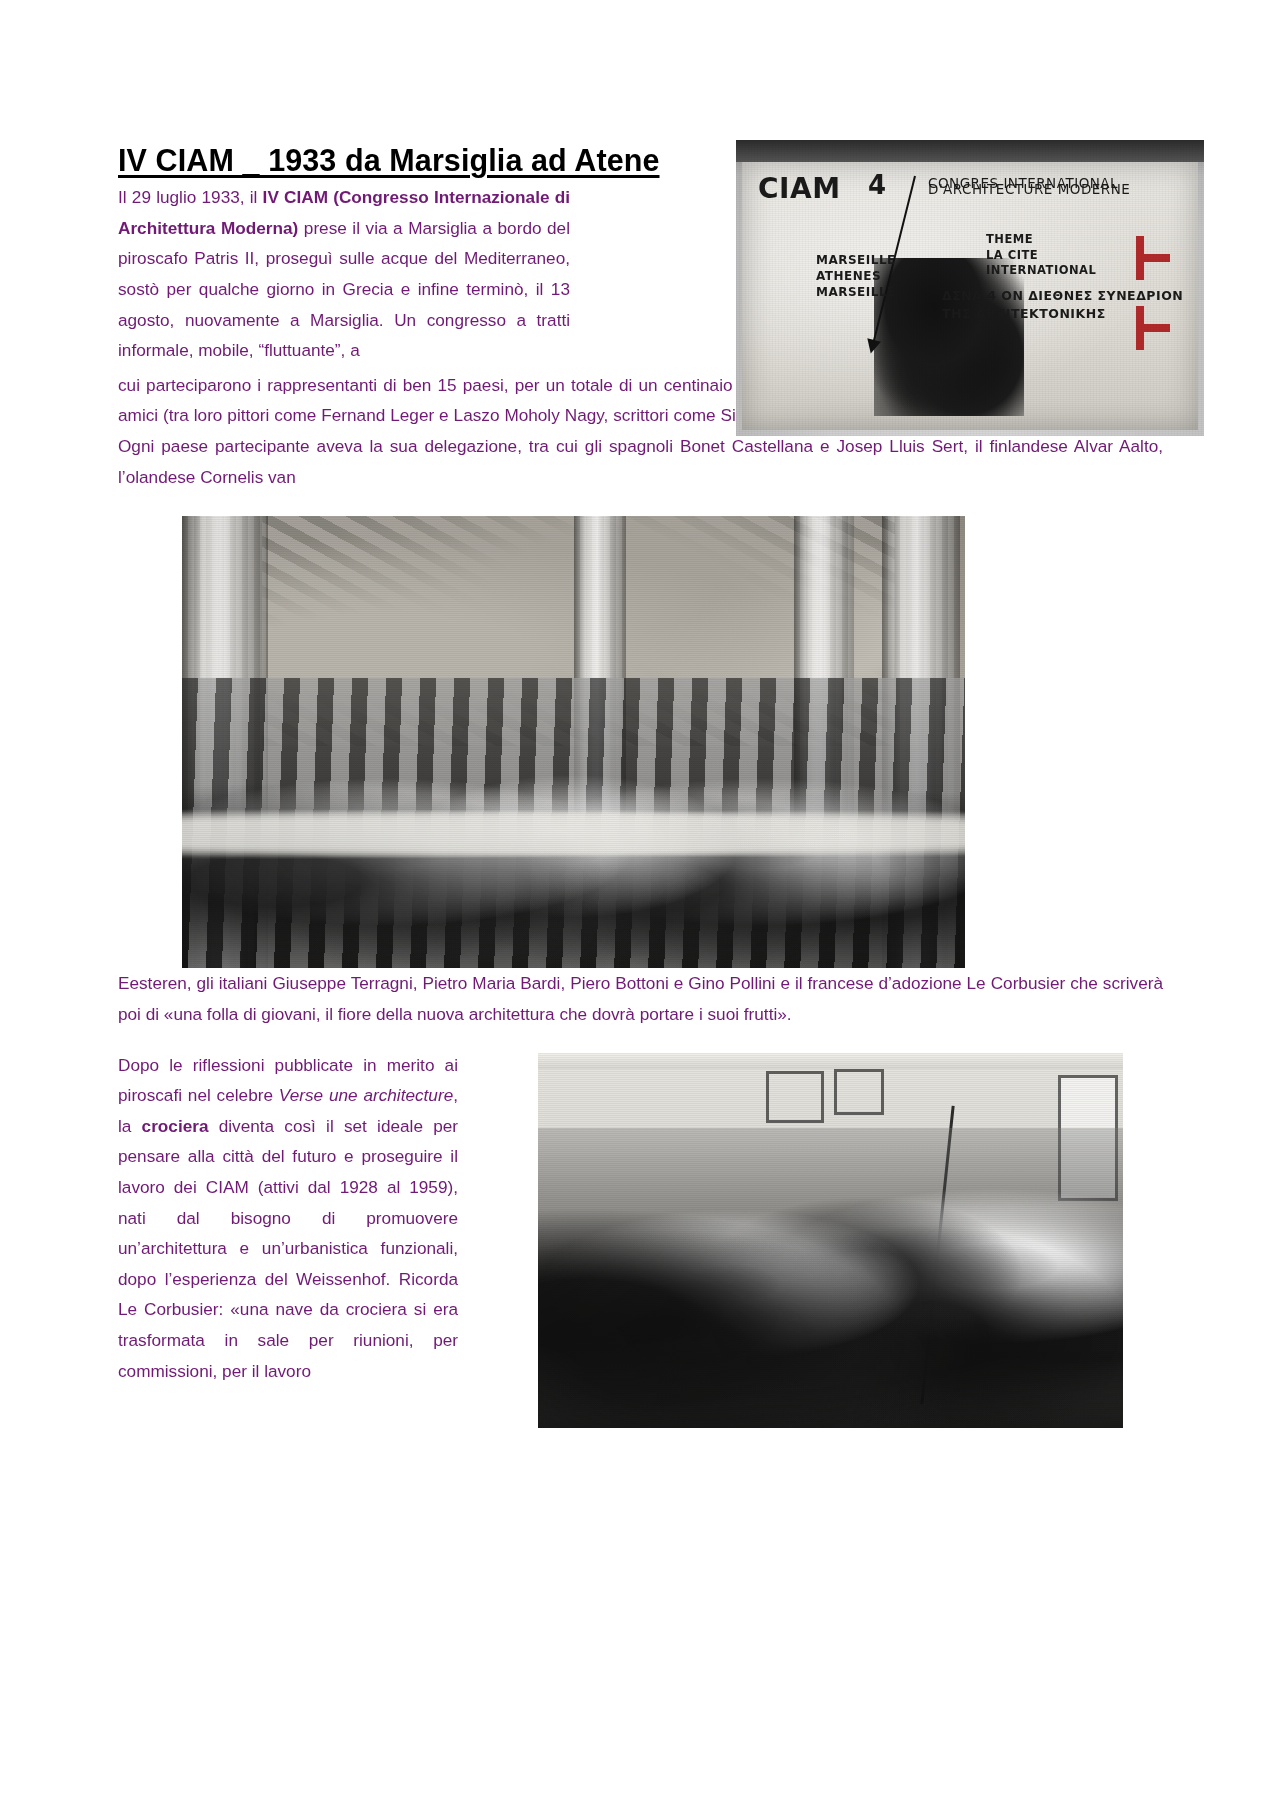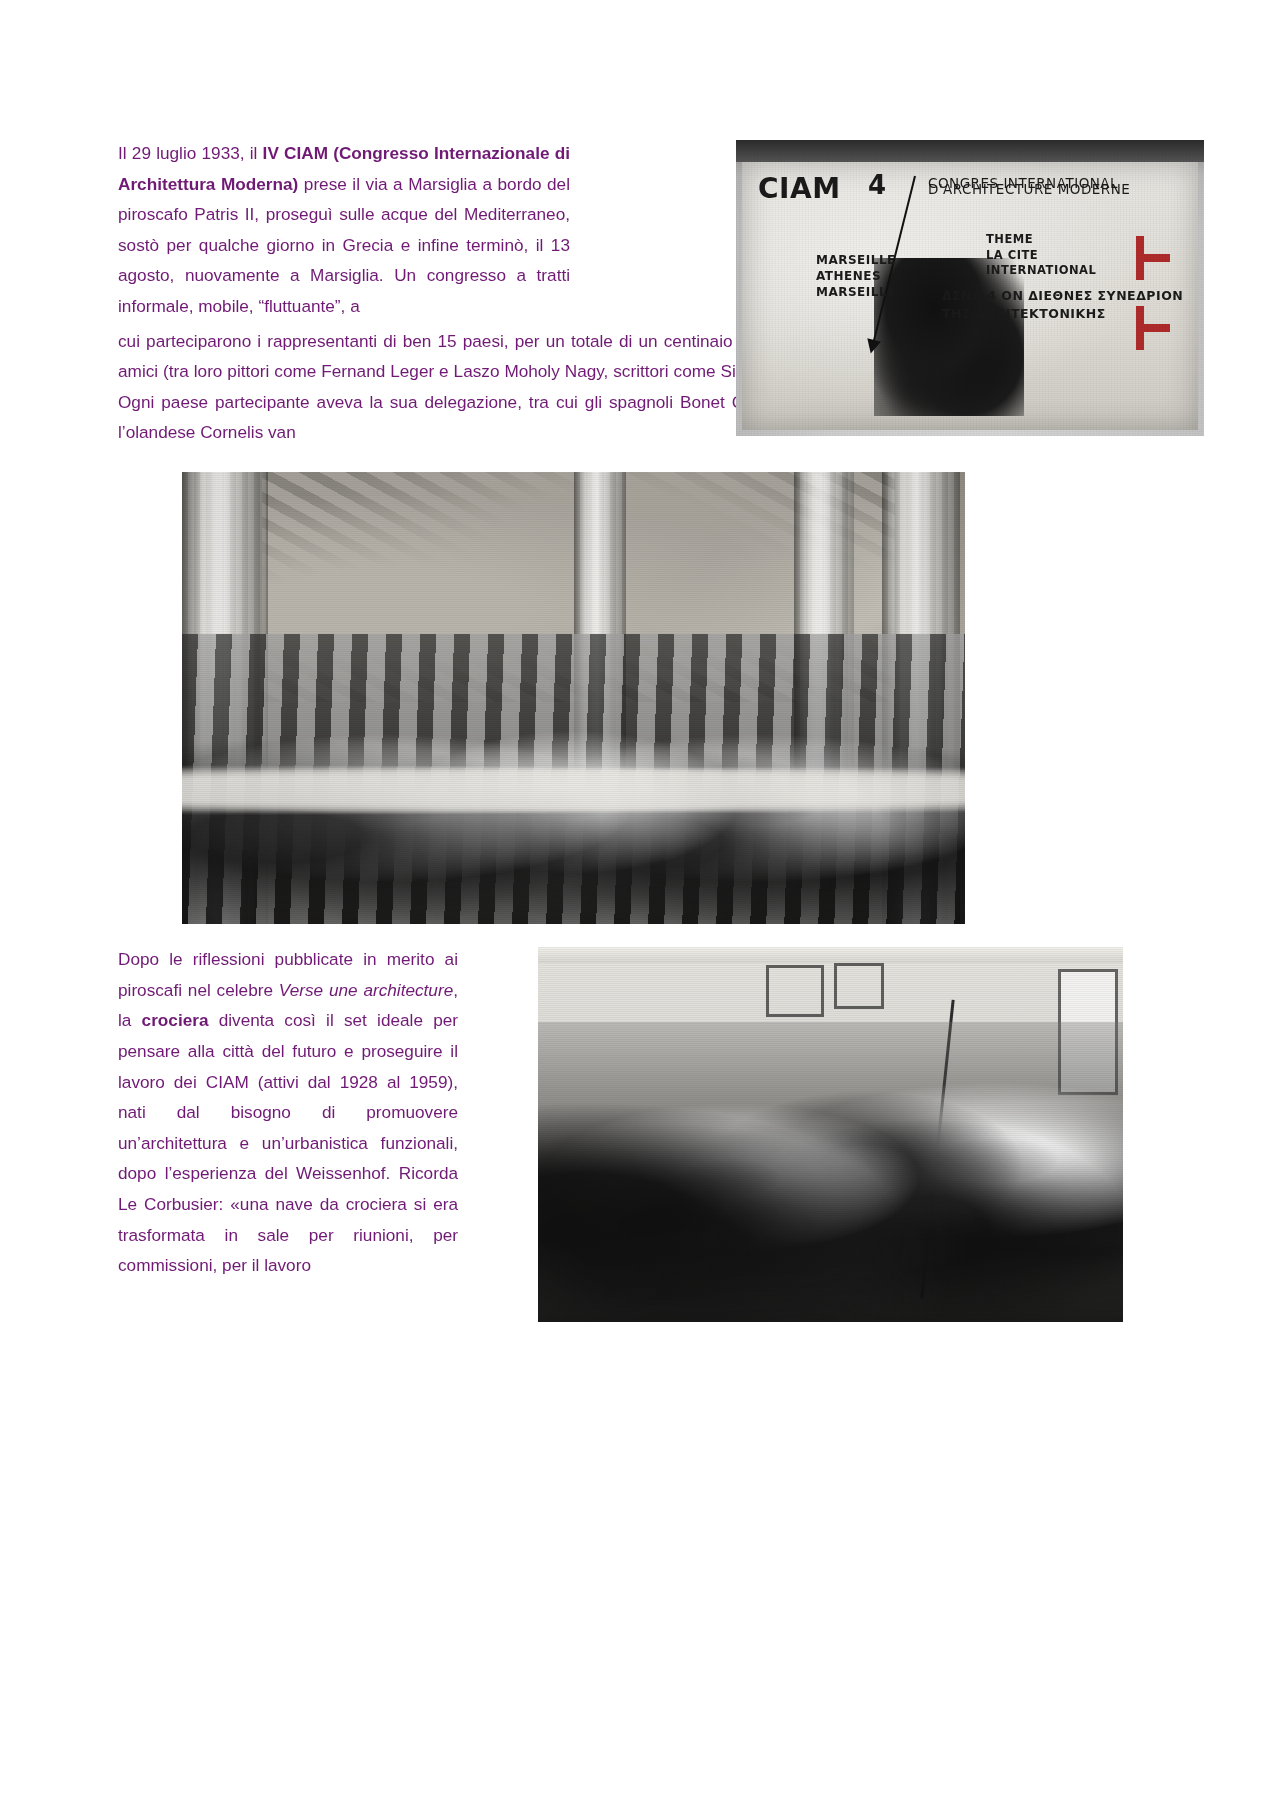--- a/index.html
+++ b/index.html
@@ -343,37 +343,41 @@
       <div class="poster-txt pt-greek" style="top:166px">ΤΗΣ ΑΡΧΙΤΕΚΤΟΝΙΚΗΣ</div>
       <div class="poster-marks">
         <i class="pm1"></i>
           <i class="pm2"></i>
           <i class="pm3"></i>
           <i class="pm4"></i>
       </div>
       <div class="poster-grain"></div>
     </figure>
 
+    <div class="title-block">
+      <h1 class="doc-title">IV CIAM _ 1933 da Marsiglia ad Atene</h1>
+    </div>
 
     <p class="body narrow-col"><span>Il 29 luglio 1933, il </span><b>IV CIAM (Congresso Internazionale di Architettura Moderna)</b><span> prese il via a Marsiglia a bordo del piroscafo Patris II, proseguì sulle acque del Mediterraneo, sostò per qualche giorno in Grecia e infine terminò, il 13 agosto, nuovamente a Marsiglia. Un congresso a tratti informale, mobile, “fluttuante”, a</span></p>
 
     <p class="body full-col" style="margin-top:4px">cui parteciparono i rappresentanti di ben 15 paesi, per un totale di un centinaio di passeggeri tra architetti aderenti ai CIAM, consorti e amici (tra loro pittori come Fernand Leger e Laszo Moholy Nagy, scrittori come Sigfried Giedion, musicisti e poeti come Gaston Bonheur). Ogni paese partecipante aveva la sua delegazione, tra cui gli spagnoli Bonet Castellana e Josep Lluis Sert, il finlandese Alvar Aalto, l’olandese Cornelis van</p>
 
     <figure class="group-fig">
       <div class="gp-sky"></div>
       <div class="gp-rubble"></div>
       <div class="gp-col c1"></div>
       <div class="gp-col c2"></div>
       <div class="gp-col c3"></div>
       <div class="gp-col c4"></div>
       <div class="gp-crowd"></div>
       <div class="gp-hats"></div>
       <div class="gp-grain"></div>
     </figure>
 
+    <p class="body after-group">Eesteren, gli italiani Giuseppe Terragni, Pietro Maria Bardi, Piero Bottoni e Gino Pollini e il francese d’adozione Le Corbusier che scriverà poi di «una folla di giovani, il fiore della nuova architettura che dovrà portare i suoi frutti».</p>
 
     <div class="bottom-wrap">
       <figure class="meeting-fig">
         <div class="mt-wall"></div>
         <div class="mt-ceiling"></div>
         <div class="mt-frame mt-f1"></div>
         <div class="mt-frame mt-f2"></div>
         <div class="mt-frame mt-f3"></div>
         <div class="mt-pole"></div>
         <div class="mt-people"></div>

